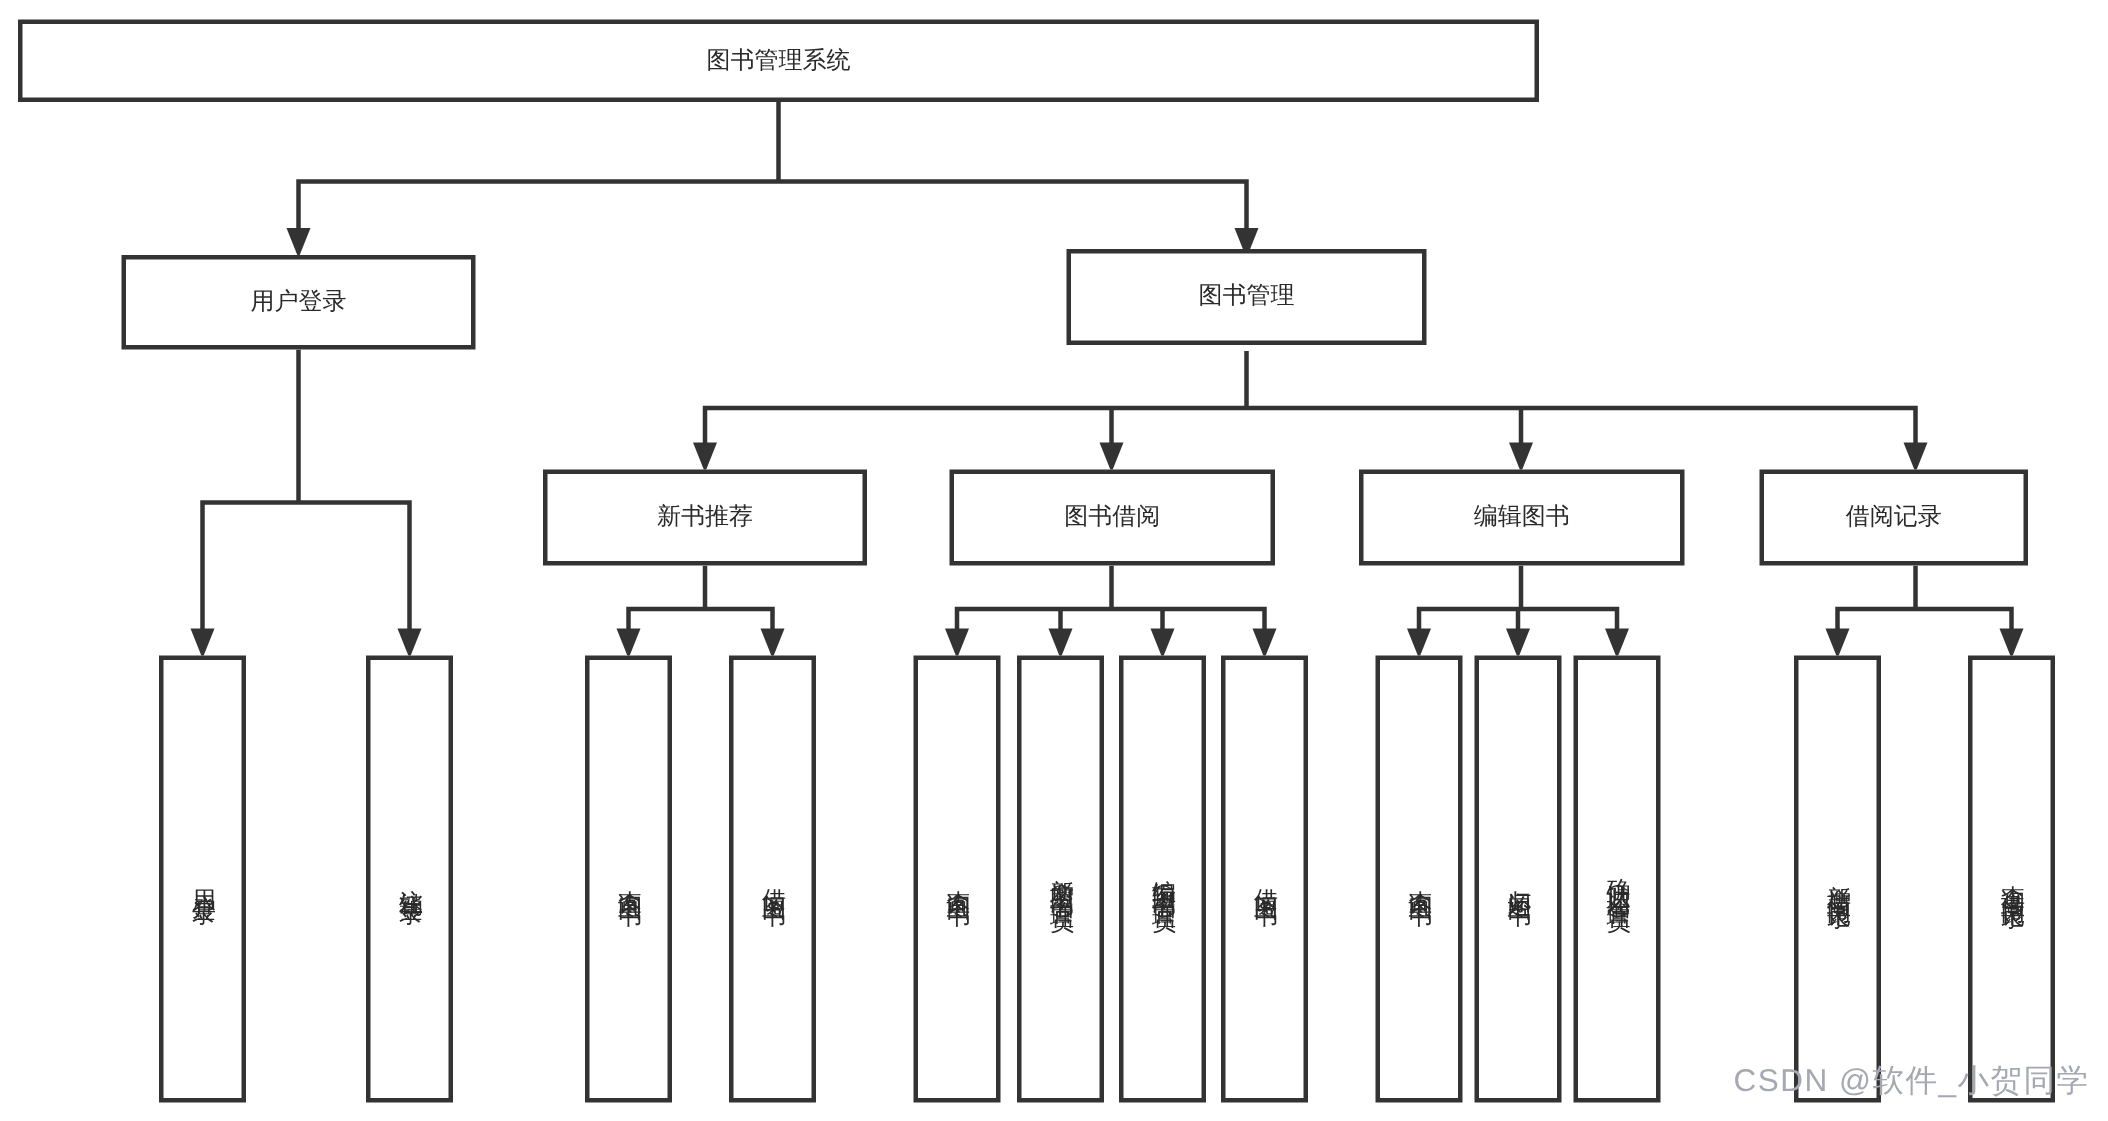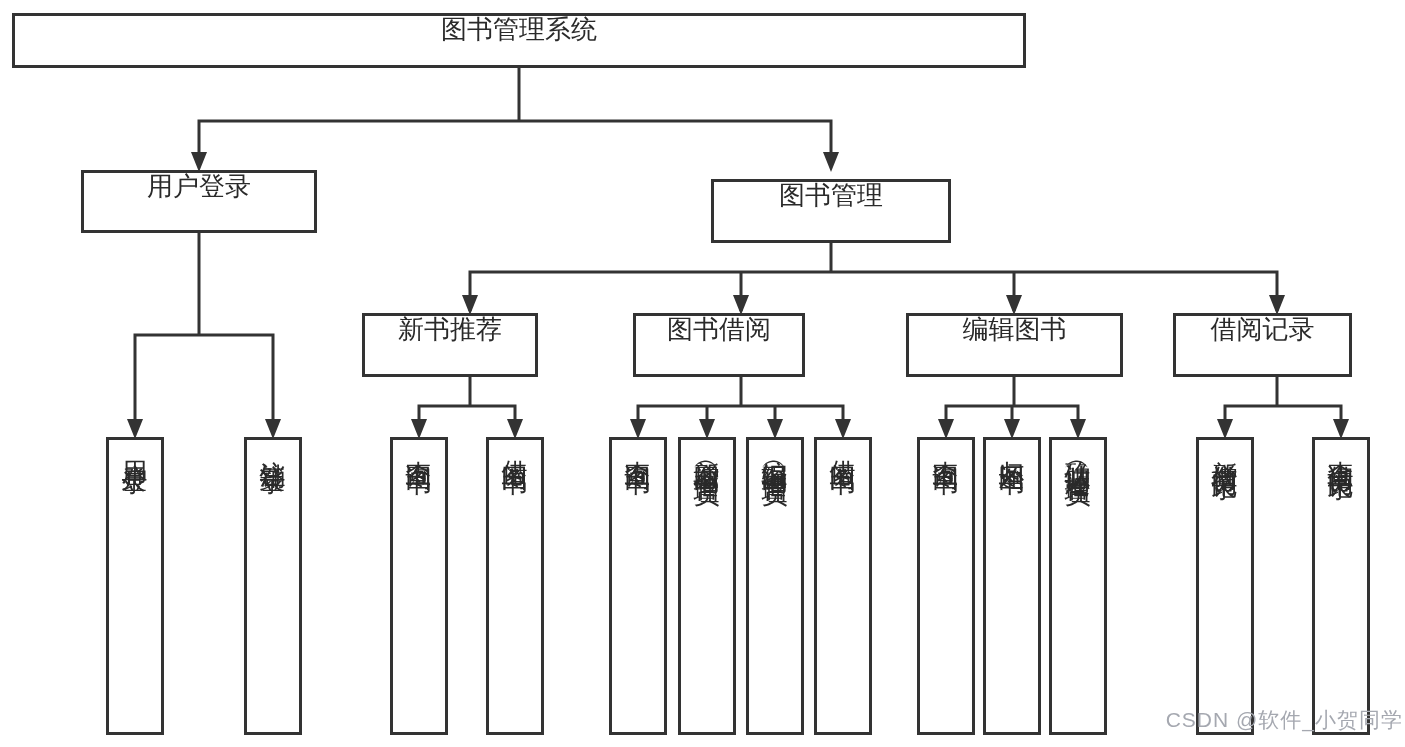--- a/index.html
+++ b/index.html
@@ -3,29 +3,29 @@
 <meta charset="utf-8">
 <style>
   html,body{margin:0;padding:0;background:#ffffff;}
   .canvas{
     position:relative;width:1405px;height:747px;background:#ffffff;overflow:hidden;
     font-family:"Liberation Sans","DejaVu Sans",sans-serif;color:#2a2a2a;
   }
   svg.connectors{position:absolute;left:0;top:0;z-index:1;}
   .node{
     position:absolute;box-sizing:border-box;border:3px solid #333333;background:#ffffff;
-    display:flex;justify-content:center;
-    font-size:26px;line-height:1;z-index:2;
+    display:flex;align-items:center;justify-content:center;
+    font-size:16px;line-height:1;z-index:2;
   }
   .leaf span{
     writing-mode:vertical-rl;text-orientation:mixed;
     letter-spacing:3px;white-space:nowrap;
   }
   .watermark{
-    position:absolute;right:2px;bottom:13px;z-index:3;
+    position:absolute;right:12px;bottom:13px;z-index:3;
     font-size:21px;letter-spacing:1px;color:#a5a8b0;margin-top:28px;
   }
 </style>
 </head>
 <body>
 
 <div class="canvas">
 
   <svg class="connectors" width="1405" height="747" viewBox="0 0 1405 747">
 
@@ -77,28 +77,28 @@
     </g>
   </svg>
 
   <div class="node" style="left:12px;top:13px;width:1014px;height:55px">
     <span>图书管理系统</span>
   </div>
 
   <div class="node" style="left:81px;top:170px;width:236px;height:63px">
     <span>用户登录</span>
   </div>
-  <div class="node" style="left:711px;top:179px;width:240px;height:64px">
+  <div class="node" style="left:711px;top:166px;width:240px;height:64px">
     <span>图书管理</span>
   </div>
 
-  <div class="node" style="left:362px;top:313px;width:176px;height:64px">
+  <div class="node" style="left:362px;top:313px;width:216px;height:64px">
     <span>新书推荐</span>
   </div>
-  <div class="node" style="left:633px;top:313px;width:172px;height:64px">
+  <div class="node" style="left:633px;top:313px;width:217px;height:64px">
     <span>图书借阅</span>
   </div>
   <div class="node" style="left:906px;top:313px;width:217px;height:64px">
     <span>编辑图书</span>
   </div>
   <div class="node" style="left:1173px;top:313px;width:179px;height:64px">
     <span>借阅记录</span>
   </div>
 
   <div class="node leaf" style="left:106px;top:437px;width:58px;height:298px">

